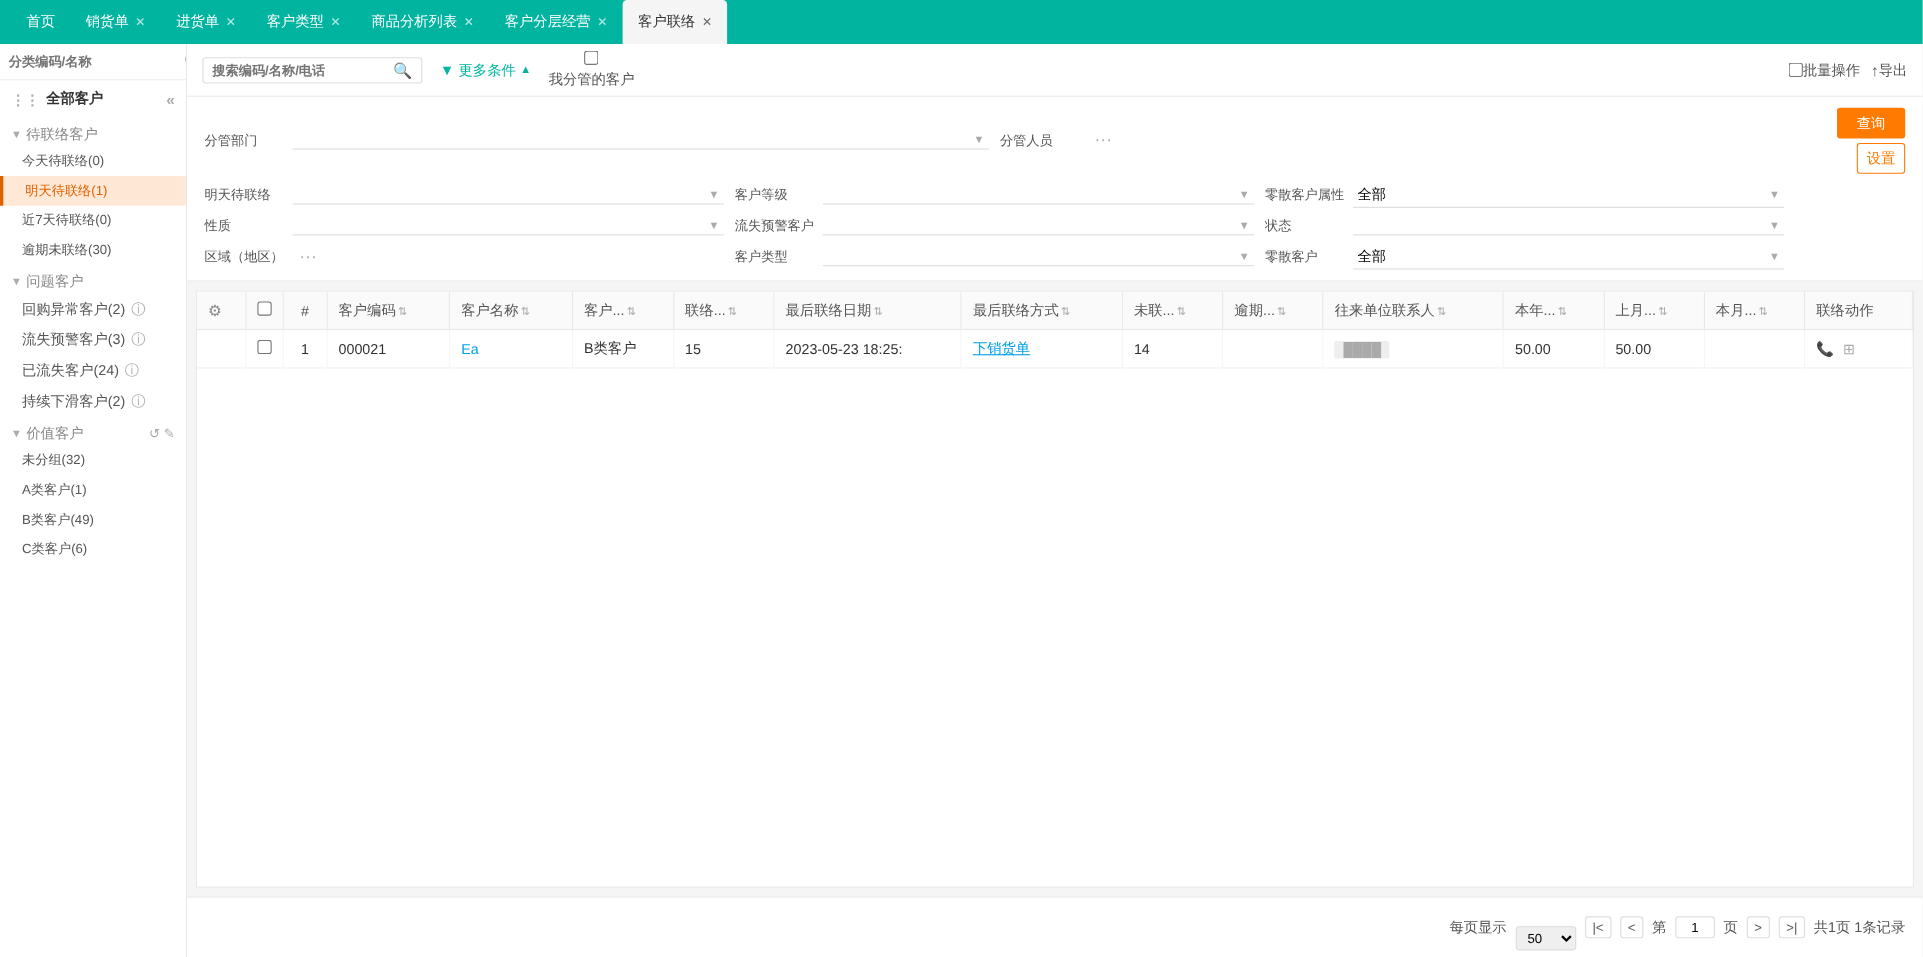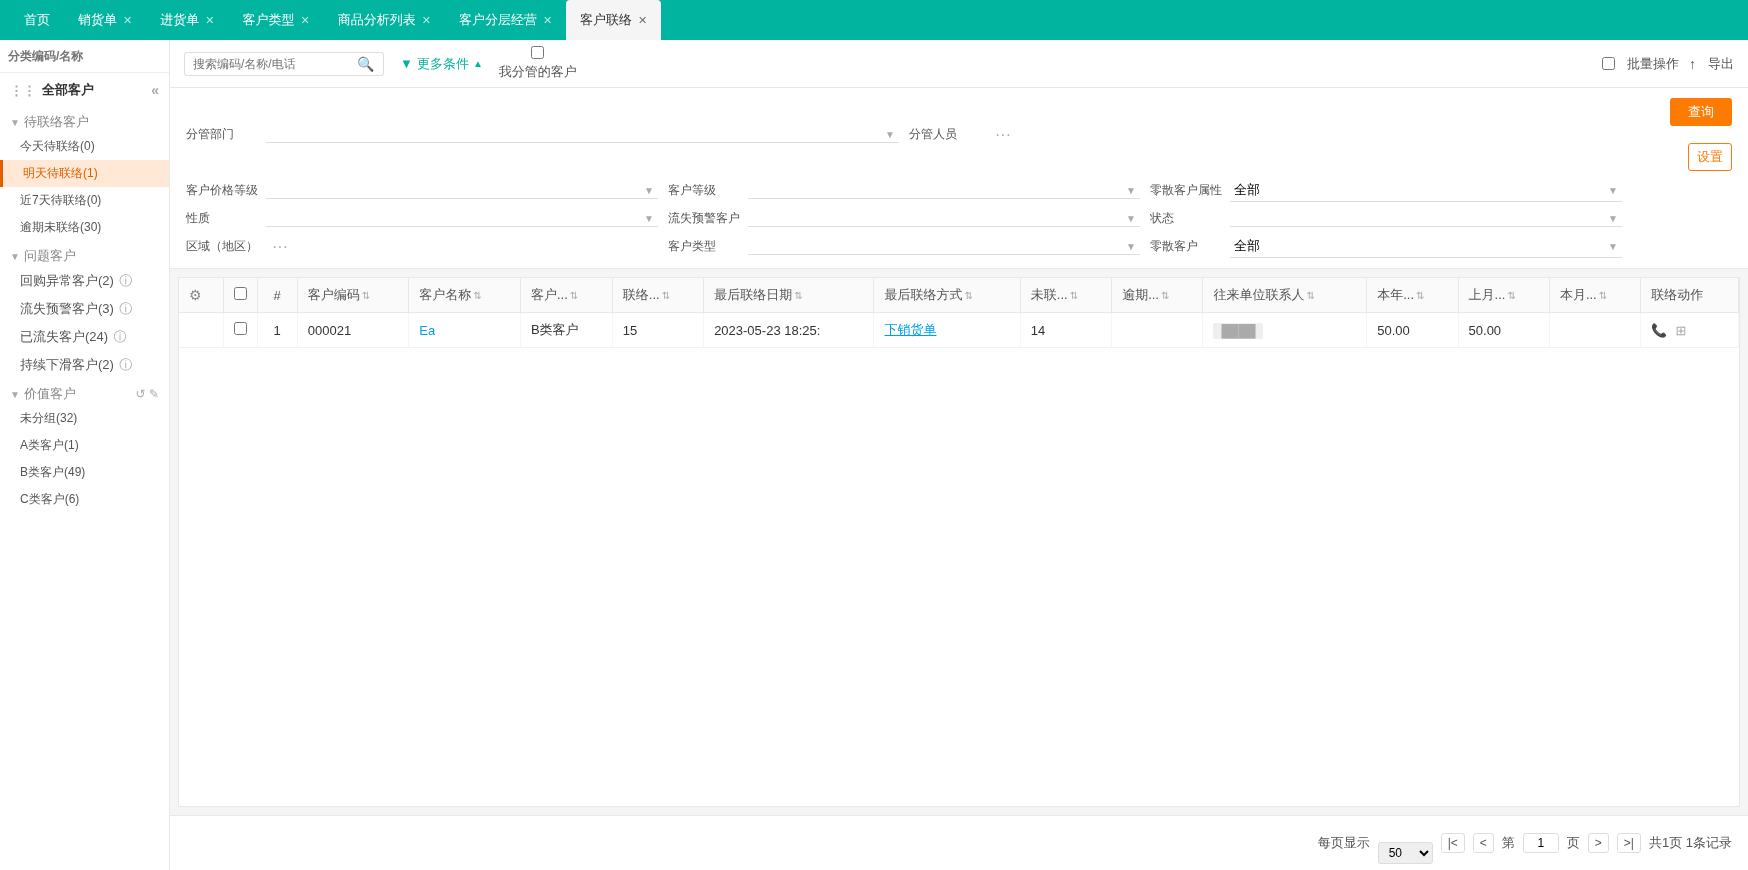--- a/index.html
+++ b/index.html
@@ -113,20 +113,21 @@
       border-radius: 3px;
       padding: 3px 8px;
       width: 200px;
     }
     .search-box input {
       border: none;
       outline: none;
       font-size: 12px;
       color: #999;
       width: 100%;
+      font-weight: bold;
     }
     .filter-btn {
       display: flex;
       align-items: center;
       gap: 4px;
       color: #00b4a0;
       cursor: pointer;
       font-size: 12px;
       padding: 3px 6px;
     }
@@ -141,21 +142,21 @@
     }
     .toolbar-right {
       margin-left: auto;
       display: flex;
       align-items: center;
       gap: 10px;
     }
     .batch-op-btn, .export-btn {
       display: flex;
       align-items: center;
-      gap: 12px;
+      gap: 0;
       font-size: 12px;
       color: #555;
       cursor: pointer;
     }
 
     
     .filter-panel {
       background: white;
       border-bottom: 1px solid #e8e8e8;
       padding: 10px 16px;
@@ -198,21 +199,21 @@
       padding: 2px 4px;
       cursor: pointer;
       min-width: 120px;
     }
     .filter-select .chevron { color: #aaa; font-size: 10px; }
     .filter-dots { color: #aaa; padding: 2px 6px; cursor: pointer; font-size: 16px; line-height: 1; }
 
     .filter-action-col {
       display: flex;
       flex-direction: column;
-      gap: 17px;
+      gap: 4px;
       align-items: flex-end;
       min-width: 100px;
     }
     .btn-query {
       background: #ff7a00;
       color: white;
       border: none;
       border-radius: 3px;
       padding: 5px 18px;
       cursor: pointer;
@@ -438,21 +439,21 @@
           <span class="filter-dots">···</span>
         </div>
         <div class="filter-action-col">
           <button class="btn-query">查询</button>
           <button class="btn-settings">设置</button>
         </div>
       </div>
 
       <div class="filter-row">
         <div class="filter-field">
-          <span class="filter-label">客户价格等级</span>
+          <span class="filter-label">明天待联络</span>
           <div class="filter-select">
             <span></span>
               <span class="chevron">▼</span>
           </div>
         </div>
         <div class="filter-field">
           <span class="filter-label">客户等级</span>
           <div class="filter-select">
             <span></span>
               <span class="chevron">▼</span>

